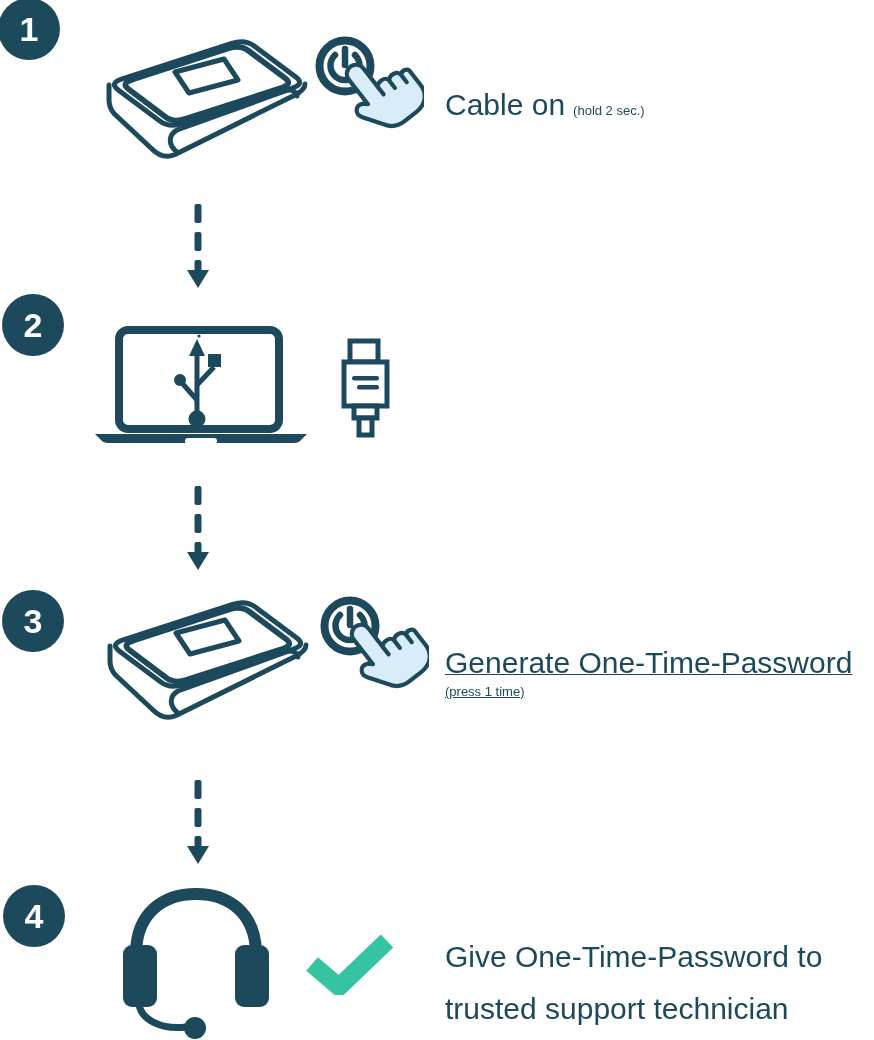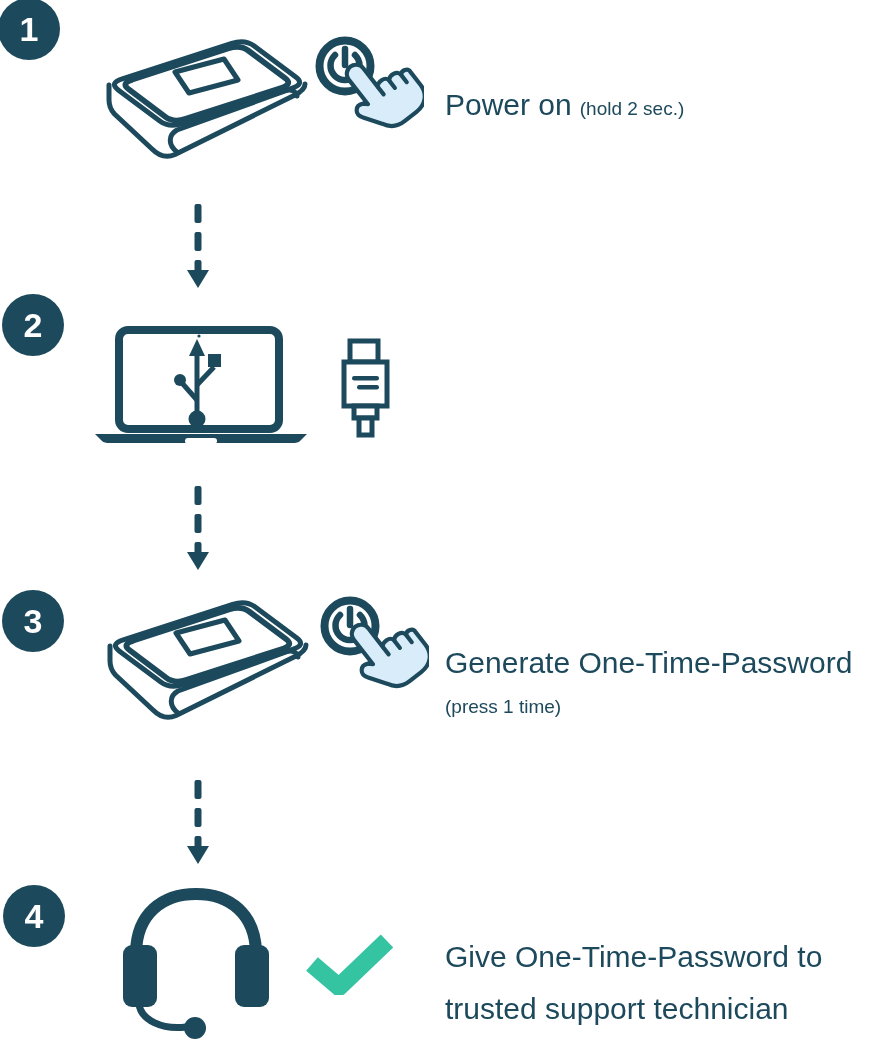--- a/index.html
+++ b/index.html
@@ -9,22 +9,22 @@
   }
   .abs { position:absolute; }
   .badge {
     position:absolute; width:62px; height:62px; border-radius:50%;
     background:#1D495C; color:#FFFFFF; display:flex; align-items:center;
     justify-content:center; font-size:34px; font-weight:700; line-height:1;
   }
   .step-text { position:absolute; color:#1D495C; }
   .title { font-size:30px; font-weight:500; color:#1D495C; line-height:36px; }
   .nowrap { white-space:nowrap; }
-  .note-inline { font-size:19px; font-weight:400; color:#1D495C; margin-left:8px; }
-  .note-block { display:block; font-size:19px; font-weight:400; color:#1D495C; line-height:22px; margin-top:15px; }
+  .note-inline { font-size:13px; font-weight:400; color:#1D495C; margin-left:8px; }
+  .note-block { display:block; font-size:13px; font-weight:400; color:#1D495C; line-height:22px; margin-top:0; }
   .wraptext { width:440px; line-height:40px; }
   svg { display:block; }
 </style>
 </head>
 <body>
 
 <div class="canvas">
 
   <div class="badge" style="left:-2px; top:-2px;">
     <span>1</span>
@@ -46,21 +46,21 @@
       <line x1="33" y1="15" x2="33" y2="31"></line>
       <path d="M 23,21 A 14.5,14.5 0 1 0 43,21"></path>
     </g>
     <g transform="translate(15,15.7) scale(0.92) rotate(-38 50 50)" fill="#D9ECF9" stroke="#1D495C" stroke-width="4.5" stroke-linejoin="round" stroke-linecap="round">
       <path d="M 40,20 A 10,10 0 0 1 60,20 L 60,46 C 62,41 74,41 74,48 C 77,43 88,44 88,51 C 91,47 99,49 98,55 L 98,72 C 98,85 89,93 76,93 L 60,93 C 50,93 43,88 39,80 L 27,62 C 21,54 28,46 36,50 L 40,54 Z"></path>
       <path d="M 60,47 L 60,56 M 74,49 L 74,58 M 88,52 L 88,61" fill="none"></path>
     </g>
   </svg>
 
   <div class="step-text" style="left:445px; top:87px;">
-    <span class="title nowrap">Power on</span><span class="note-inline">(hold 2 sec.)</span>
+    <span class="title nowrap">Cable on</span><span class="note-inline">(hold 2 sec.)</span>
   </div>
 
   <svg class="abs" style="left:186px; top:204px;" width="24" height="86" viewBox="0 0 24 86">
     <g fill="#1D495C">
       <rect x="8.5" y="0" width="7" height="19" rx="2"></rect>
       <rect x="8.5" y="28" width="7" height="19" rx="2"></rect>
       <rect x="8.5" y="56" width="7" height="12" rx="2"></rect>
       <polygon points="1,66 23,66 12,84"></polygon>
     </g>
   </svg>
@@ -131,21 +131,21 @@
     <g stroke="#1D495C" stroke-width="6.5" stroke-linecap="round" fill="none">
       <line x1="33" y1="15" x2="33" y2="31"></line>
       <path d="M 23,21 A 14.5,14.5 0 1 0 43,21"></path>
     </g>
     <g transform="translate(15,15.7) scale(0.92) rotate(-38 50 50)" fill="#D9ECF9" stroke="#1D495C" stroke-width="4.5" stroke-linejoin="round" stroke-linecap="round">
       <path d="M 40,20 A 10,10 0 0 1 60,20 L 60,46 C 62,41 74,41 74,48 C 77,43 88,44 88,51 C 91,47 99,49 98,55 L 98,72 C 98,85 89,93 76,93 L 60,93 C 50,93 43,88 39,80 L 27,62 C 21,54 28,46 36,50 L 40,54 Z"></path>
       <path d="M 60,47 L 60,56 M 74,49 L 74,58 M 88,52 L 88,61" fill="none"></path>
     </g>
   </svg>
 
-  <div class="step-text" style="left:445px; top:645px;">
+  <div class="step-text" style="left:445px; top:645px;text-decoration:underline;">
     <span class="title nowrap">Generate One-Time-Password</span>
     <span class="note-block">(press 1 time)</span>
   </div>
 
   <svg class="abs" style="left:186px; top:780px;" width="24" height="86" viewBox="0 0 24 86">
     <g fill="#1D495C">
       <rect x="8.5" y="0" width="7" height="19" rx="2"></rect>
       <rect x="8.5" y="28" width="7" height="19" rx="2"></rect>
       <rect x="8.5" y="56" width="7" height="12" rx="2"></rect>
       <polygon points="1,66 23,66 12,84"></polygon>

